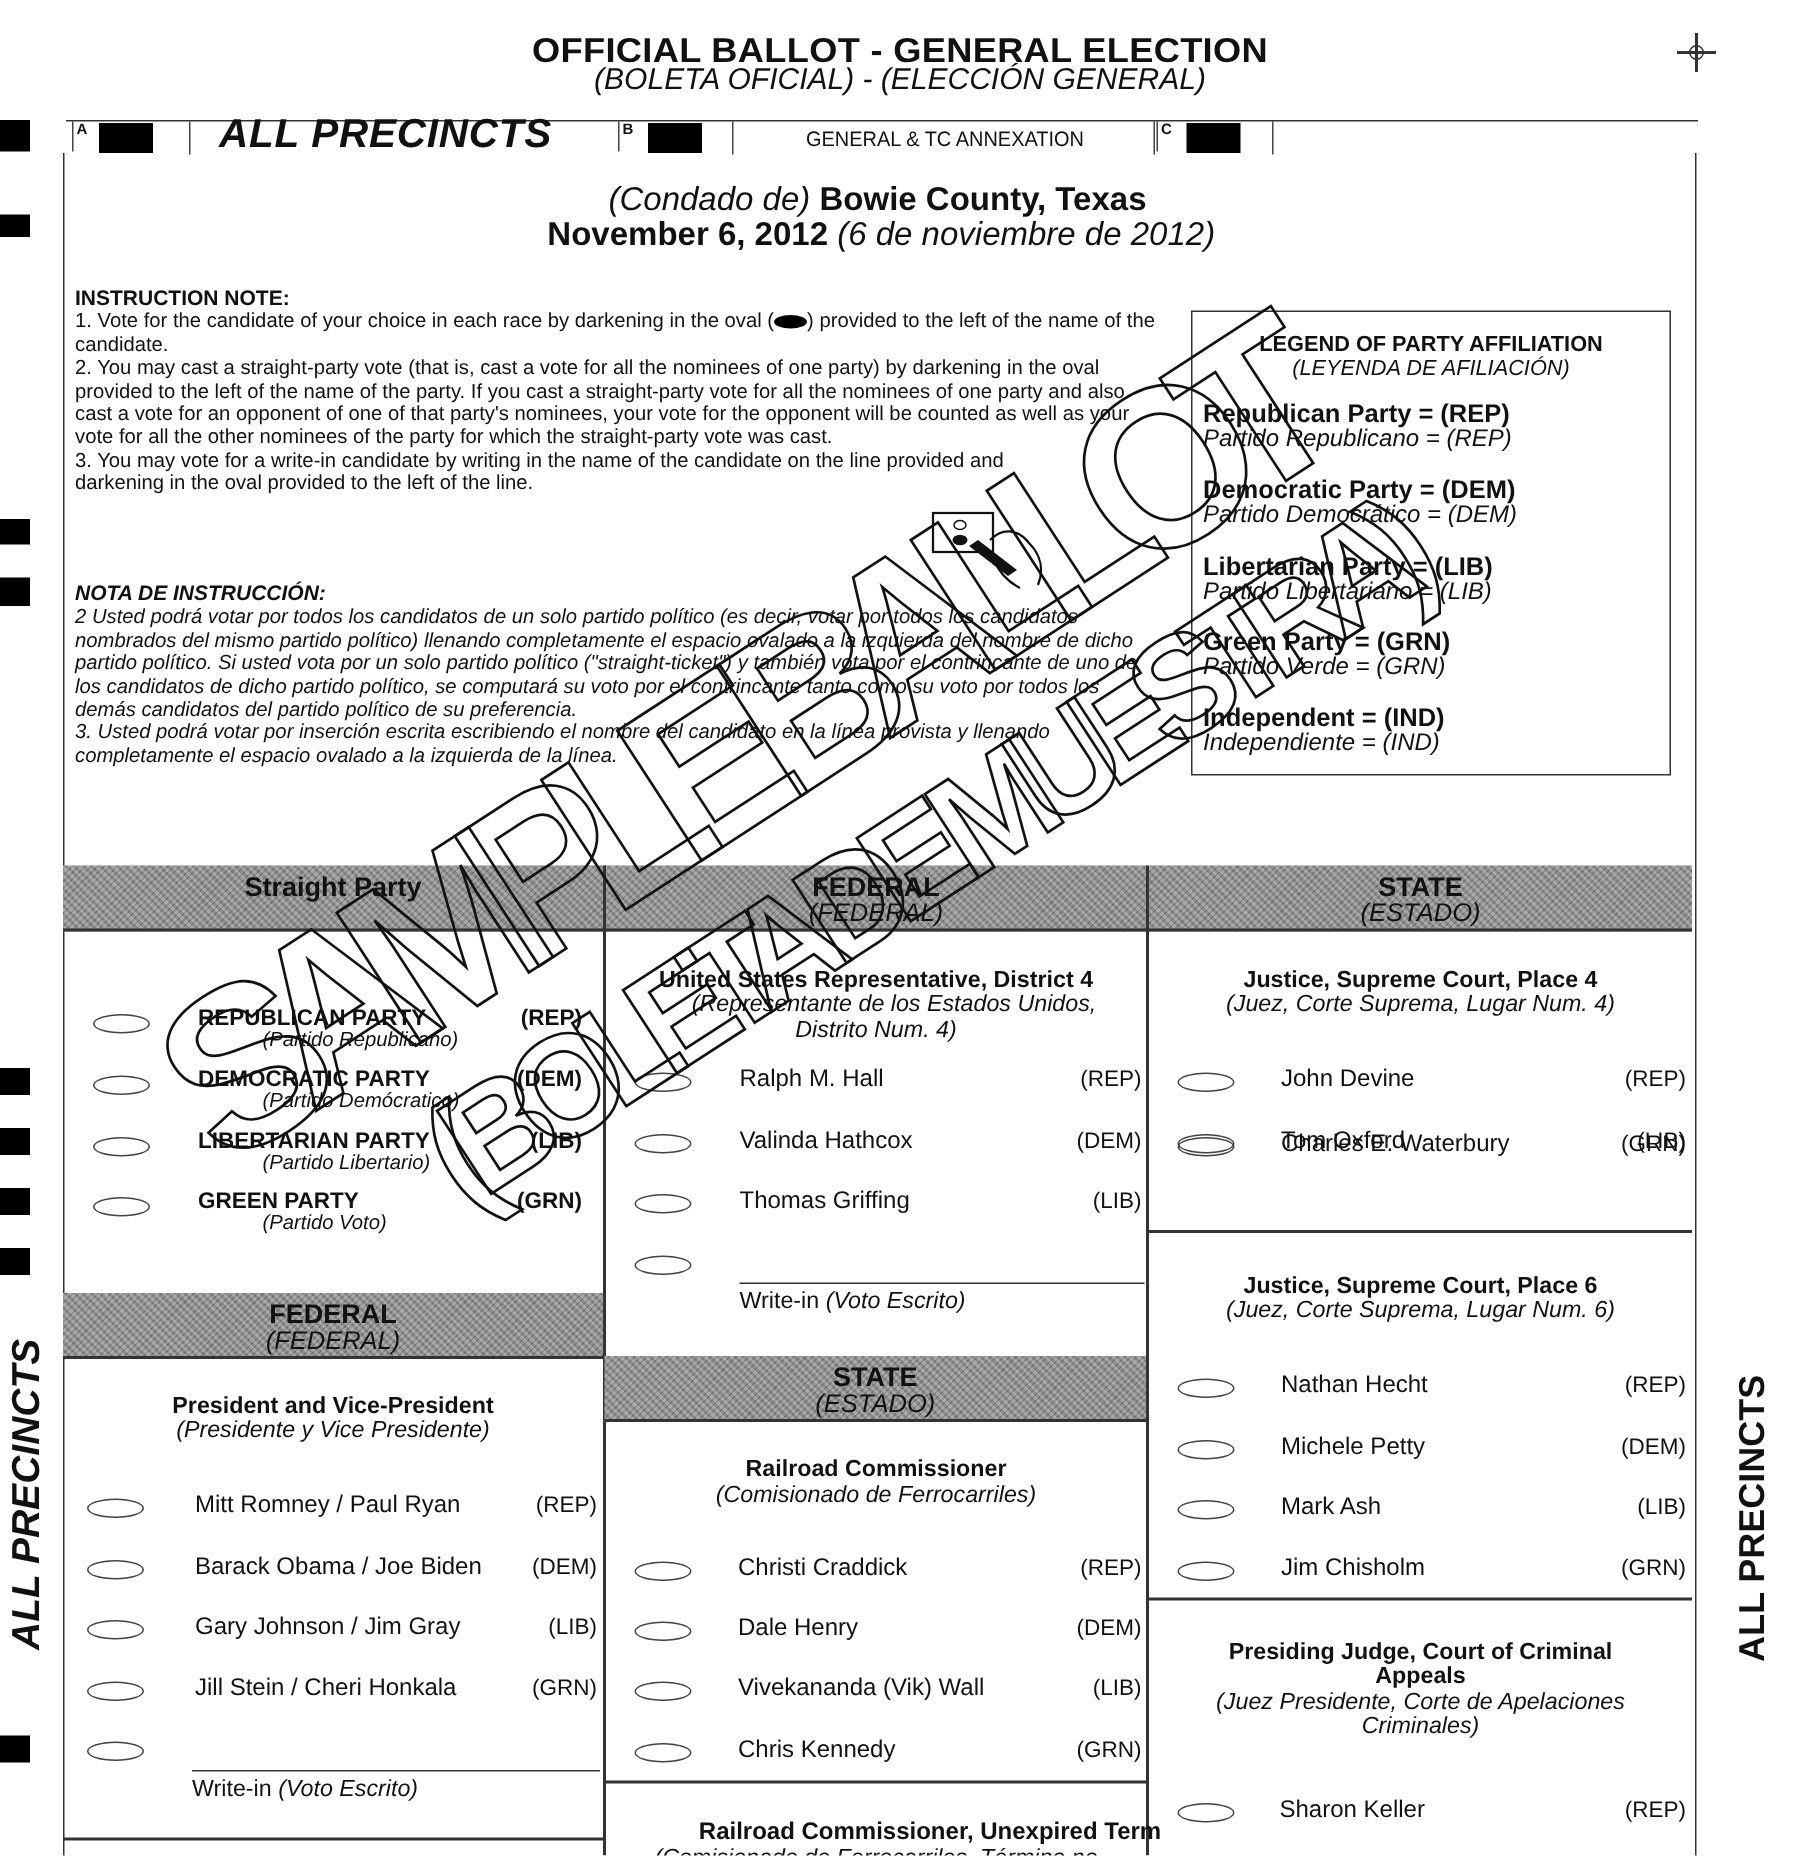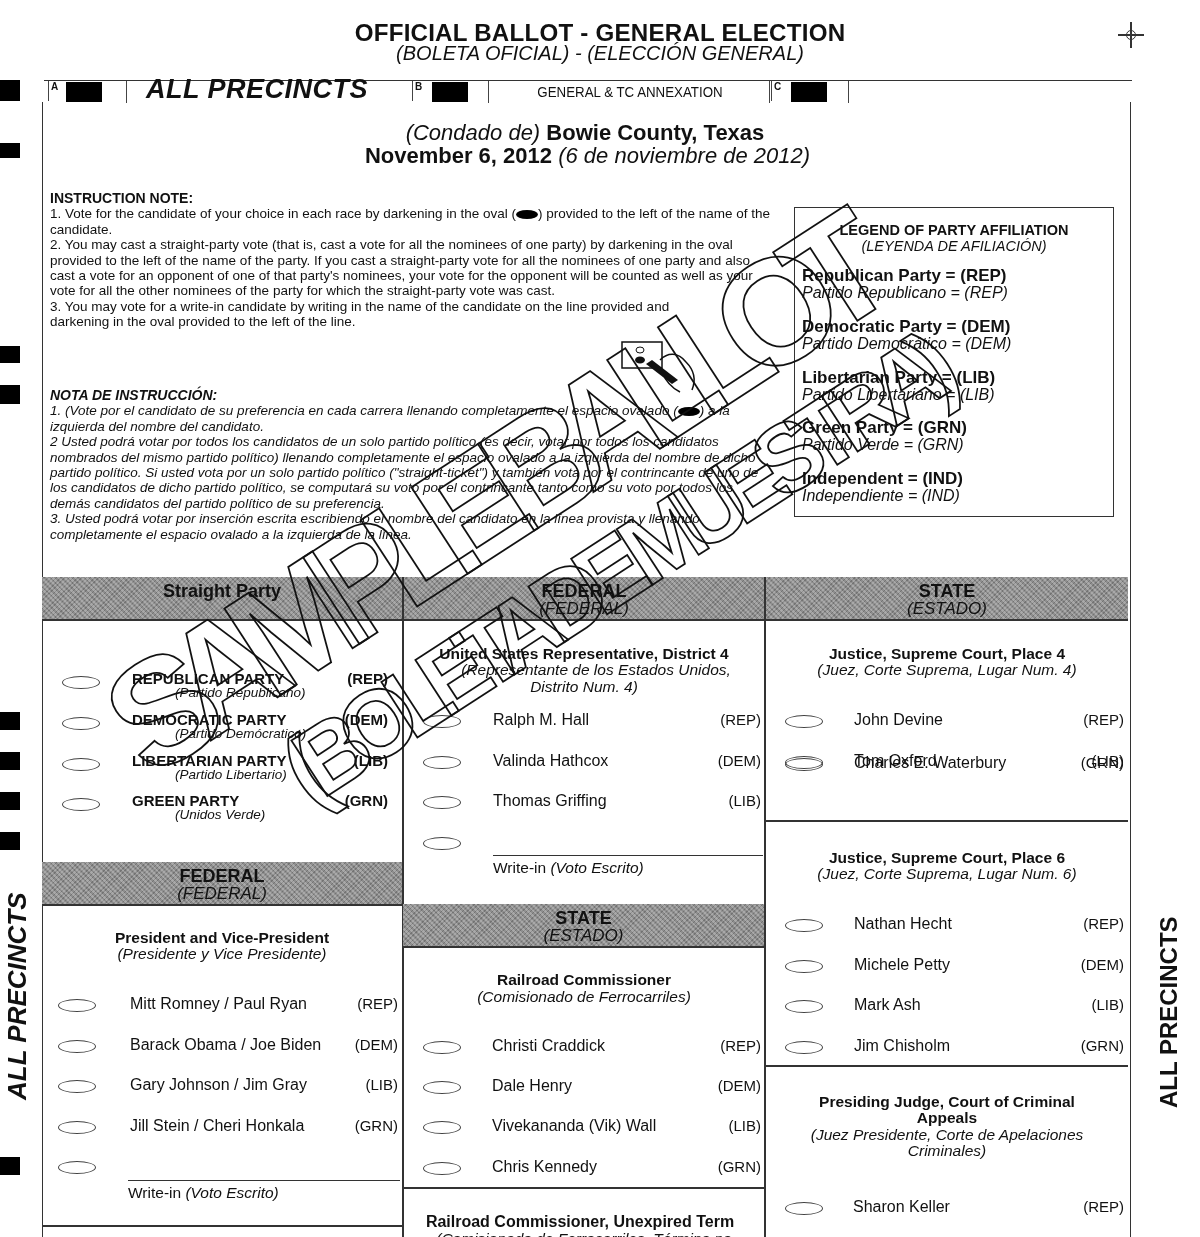--- a/index.html
+++ b/index.html
@@ -141,21 +141,20 @@
 <svg class="abs hand-img" viewBox="0 0 80 60">
   <rect x="2" y="2" width="40" height="26" fill="none" stroke="#111" stroke-width="1.5"></rect>
   <ellipse cx="20" cy="10" rx="4" ry="3" fill="none" stroke="#111" stroke-width="1"></ellipse>
   <ellipse cx="20" cy="20" rx="5" ry="3.5" fill="#111"></ellipse>
   <path d="M26 24 L52 44 L58 40 L32 20 Z" fill="#111"></path>
   <path d="M40 20 C48 12 58 12 66 22 C74 30 76 40 72 50 M42 32 C46 42 52 48 60 52" fill="none" stroke="#111" stroke-width="1.5"></path>
 </svg>
 
 <div class="abs instr-es">
   <div class="hd">NOTA DE INSTRUCCIÓN:</div>
-  <div><span>1.  (Vote por el candidato de su preferencia en cada carrera llenando completamente el espacio ovalado (</span><span class="oval-fill"></span><span>) a la izquierda del nombre del candidato.</span></div>
   <div>2  Usted podrá votar por todos los candidatos de un solo partido político (es decir, votar por todos los candidatos nombrados del mismo partido político) llenando completamente el espacio ovalado a la izquierda del nombre de dicho partido político.  Si usted vota por un solo partido político ("straight-ticket") y también vota por el contrincante de uno de los candidatos de dicho partido político, se computará su voto por el contrincante tanto como su voto por todos los demás candidatos del partido político de su preferencia.</div>
   <div>3.  Usted podrá votar por inserción escrita escribiendo el nombre del candidato en la línea provista y llenando completamente el espacio ovalado a la izquierda de la línea.</div>
 </div>
 
 <div class="abs legend">
   <div class="legend-title">LEGEND OF PARTY AFFILIATION</div>
   <div class="legend-sub">(LEYENDA DE AFILIACIÓN)</div>
   <div class="legend-item" style="top:58px;">
       <div class="en">Republican Party = (REP)</div>
       <div class="es">Partido Republicano = (REP)</div>
@@ -207,21 +206,21 @@
 </div>
 <div class="sp-item" style="left:62px;top:752px;width:326px;">
   <span class="oval"></span>
   <span class="name">LIBERTARIAN PARTY</span>
   <span class="es">(Partido Libertario)</span>
   <span class="party">(LIB)</span>
 </div>
 <div class="sp-item" style="left:62px;top:792px;width:326px;">
   <span class="oval"></span>
   <span class="name">GREEN PARTY</span>
-  <span class="es">(Unidos Verde)</span>
+  <span class="es">(Partido Voto)</span>
   <span class="party">(GRN)</span>
 </div>
 
 <div class="section-bar" style="left:42px;top:862px;width:360px;">
   <div class="en">FEDERAL</div>
   <div class="es">(FEDERAL)</div>
 </div>
 <div class="race-title" style="left:42px;width:360px;top:930px;">President and Vice-President</div>
 <div class="race-sub" style="left:42px;width:360px;top:946px;">(Presidente y Vice Presidente)</div>
 
@@ -298,21 +297,21 @@
     <span class="oval"></span>
     <span class="name" style="left:69px;">Vivekananda (Vik) Wall</span>
     <span class="party">(LIB)</span>
   </div>
 <div class="cand" style="left:423px;top:1158px;width:338px;">
     <span class="oval"></span>
     <span class="name" style="left:69px;">Chris Kennedy</span>
     <span class="party">(GRN)</span>
   </div>
 <div class="hline" style="left:403px;top:1187px;width:361px;"></div>
-<div class="race-title" style="left:384px;width:392px;top:1214px;font-size:16px;">Railroad Commissioner, Unexpired Term</div>
+<div class="race-title" style="left:424px;width:392px;top:1214px;font-size:16px;">Railroad Commissioner, Unexpired Term</div>
 <div class="race-sub" style="left:403px;width:362px;top:1231px;">(Comisionado de Ferrocarriles, Término no</div>
 
 <div class="race-title" style="left:766px;width:362px;top:646px;">Justice, Supreme Court, Place 4</div>
 <div class="race-sub" style="left:766px;width:362px;top:662px;">(Juez, Corte Suprema, Lugar Num. 4)</div>
 
 <div class="cand" style="left:785px;top:711px;width:339px;">
     <span class="oval"></span>
     <span class="name" style="left:69px;">John Devine</span>
     <span class="party">(REP)</span>
   </div>

